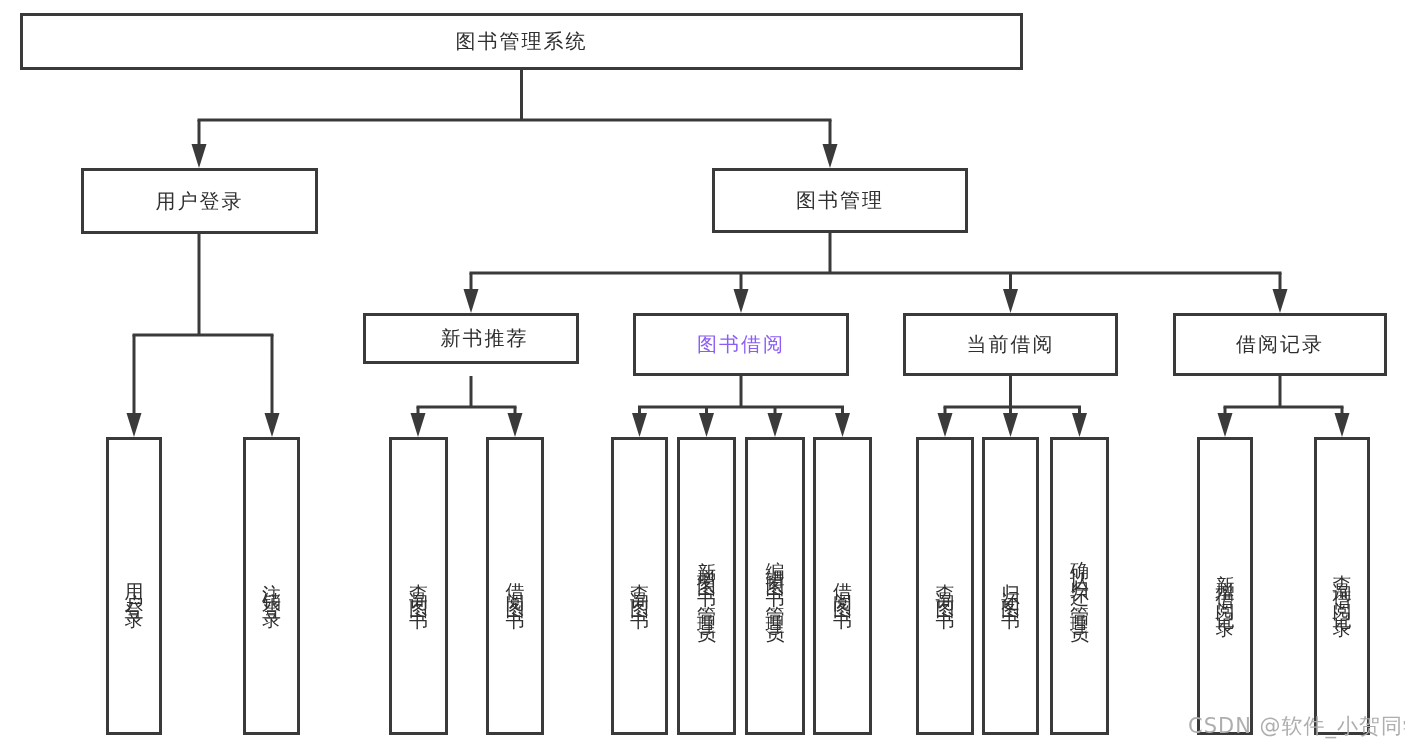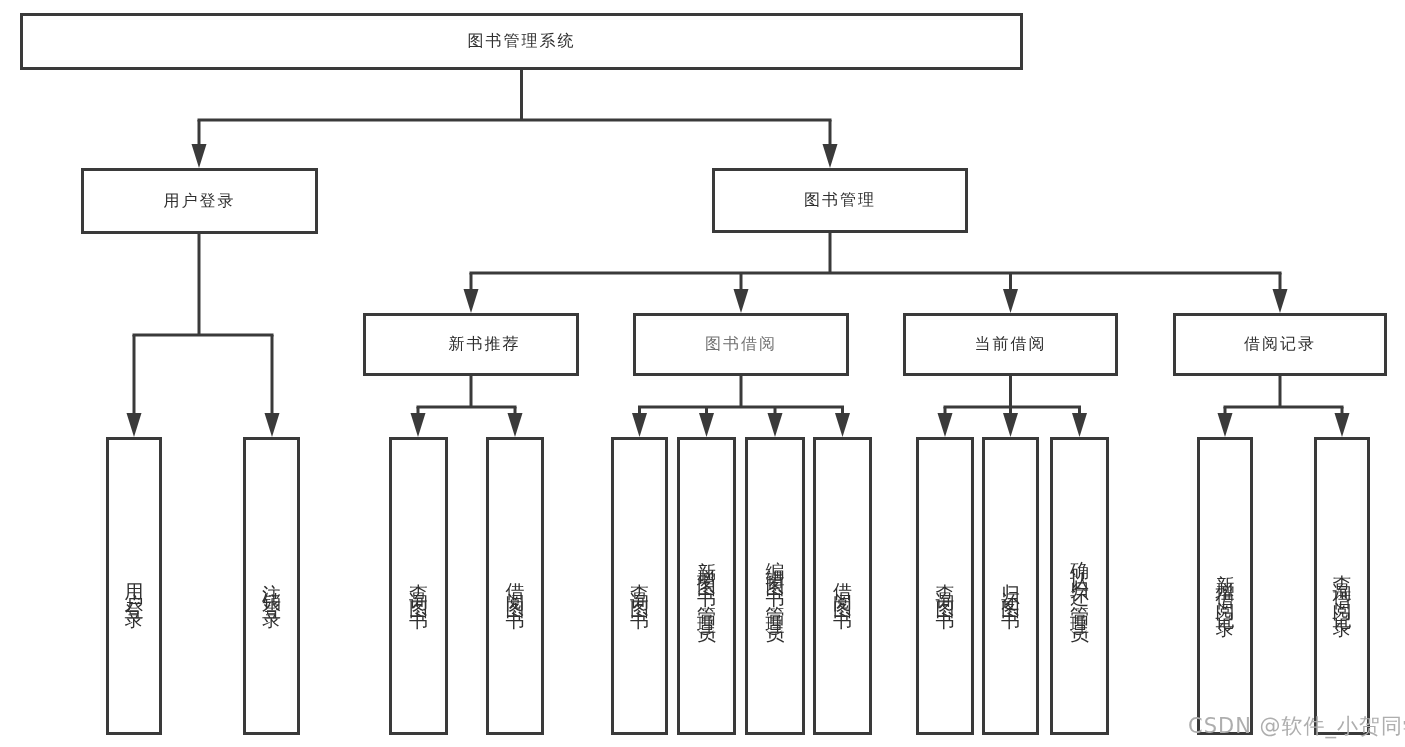--- a/index.html
+++ b/index.html
@@ -21,21 +21,21 @@
     box-sizing: border-box;
     background: #ffffff;
     border: 3px solid #3a3a3a;
     display: flex;
     align-items: center;
     justify-content: center;
     color: #2f2f2f;
     z-index: 1;
   }
   .node.h .label {
-    font-size: 16px;
+    font-size: 20px;
     letter-spacing: 2px;
     white-space: nowrap;
   }
   .node.v .label {
     writing-mode: vertical-rl;
     text-orientation: mixed;
     font-size: 19px;
     letter-spacing: 9px;
     line-height: 1.05;
     white-space: nowrap;
@@ -112,25 +112,25 @@
   <div class="watermark">CSDN @软件_小贺同学</div>
 <div class="node h" style="left: 20px; top: 13px; width: 1003px; height: 57px; border-color: rgb(58, 58, 58);">
       <span class="label" style="color: rgb(47, 47, 47);">图书管理系统</span>
     </div>
     <div class="node h" style="left: 81px; top: 168px; width: 237px; height: 66px; border-color: rgb(58, 58, 58);">
       <span class="label" style="color: rgb(47, 47, 47);">用户登录</span>
     </div>
     <div class="node h" style="left: 712px; top: 168px; width: 256px; height: 65px; border-color: rgb(58, 58, 58);">
       <span class="label" style="color: rgb(47, 47, 47);">图书管理</span>
     </div>
-    <div class="node h" style="left: 363px; top: 313px; width: 216px; height: 63px; border-color: rgb(58, 58, 58); padding-left: 27px;">
+    <div class="node h" style="left: 363px; top: 313px; width: 216px; height: 51px; border-color: rgb(58, 58, 58); padding-left: 27px;">
       <span class="label" style="color: rgb(47, 47, 47);">新书推荐</span>
     </div>
     <div class="node h" style="left: 633px; top: 313px; width: 216px; height: 63px; border-color: rgb(58, 58, 58);">
-      <span class="label" style="color: #737373; font-family: Liberation Mono, monospace;">图书借阅</span>
+      <span class="label" style="color: #8b5cf6; font-family: Liberation Mono, monospace;">图书借阅</span>
     </div>
     <div class="node h" style="left: 1173px; top: 313px; width: 214px; height: 63px; border-color: rgb(58, 58, 58);">
       <span class="label" style="color: rgb(47, 47, 47);">借阅记录</span>
     </div>
     <div class="node h" style="left: 903px; top: 313px; width: 215px; height: 63px; border-color: rgb(58, 58, 58);">
       <span class="label" style="color: rgb(47, 47, 47);">当前借阅</span>
     </div>
     <div class="node v" style="left: 106px; top: 437px; width: 56px; height: 298px; border-color: rgb(58, 58, 58);">
       <span class="label" style="color: rgb(47, 47, 47);">用户登录</span>
     </div>

